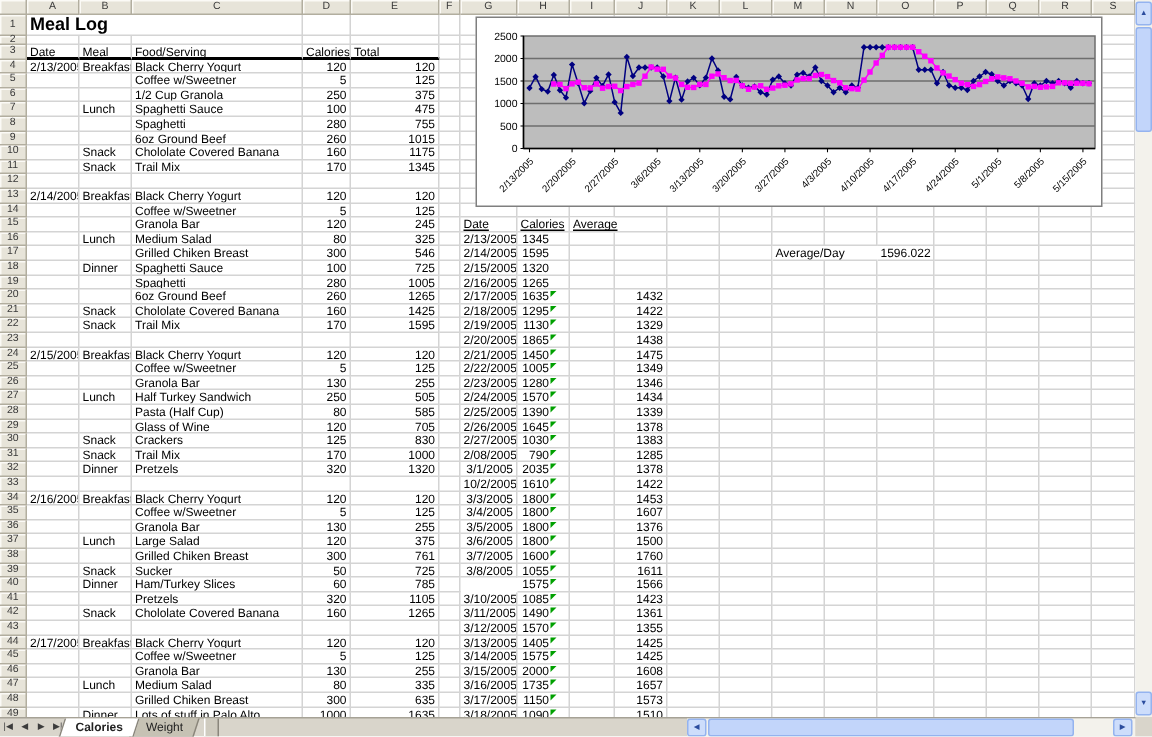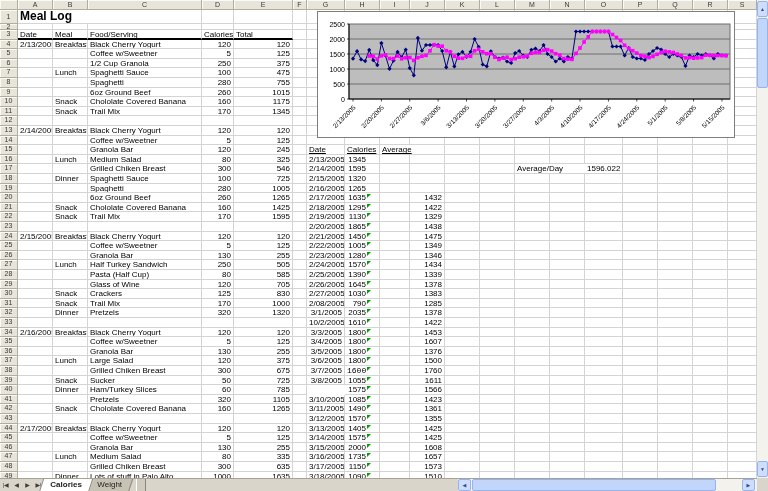--- a/index.html
+++ b/index.html
@@ -880,24 +880,24 @@
       <div class="cell" style="width: 35px;"></div>
       <div class="cell" style="width: 35px;"></div>
       <div class="cell" style="width: 29px;"></div>
     </div>
     <div class="rowline" style="top: 366px; height: 9.6px;">
       <div class="gut" style="width: 18px; line-height: 8.6px;">38</div>
       <div class="cell" style="width: 35px;"></div>
       <div class="cell" style="width: 35px;"></div>
       <div class="cell" style="width: 114px;">Grilled Chiken Breast</div>
       <div class="cell rt" style="width: 32px;">300</div>
-      <div class="cell rt" style="width: 59px;">675</div>
+      <div class="cell rt" style="width: 59px;">761</div>
       <div class="cell" style="width: 14px;"></div>
       <div class="cell rt" style="width: 38px;">3/7/2005</div>
-      <div class="cell rt hpad" style="width: 35px; font-family: Liberation Mono, monospace;">1600<span class="flagmark"></span></div>
+      <div class="cell rt hpad" style="width: 35px;">1600<span class="flagmark"></span></div>
       <div class="cell" style="width: 30px;"></div>
       <div class="cell rt" style="width: 35px;">1760</div>
       <div class="cell" style="width: 35px;"></div>
       <div class="cell" style="width: 35px;"></div>
       <div class="cell" style="width: 35px;"></div>
       <div class="cell" style="width: 35px;"></div>
       <div class="cell" style="width: 38px;"></div>
       <div class="cell" style="width: 35px;"></div>
       <div class="cell" style="width: 35px;"></div>
       <div class="cell" style="width: 35px;"></div>

